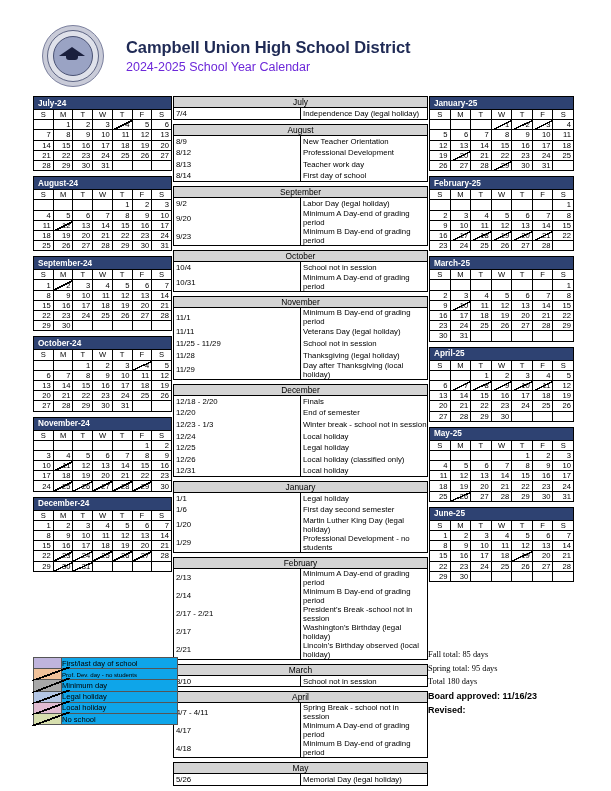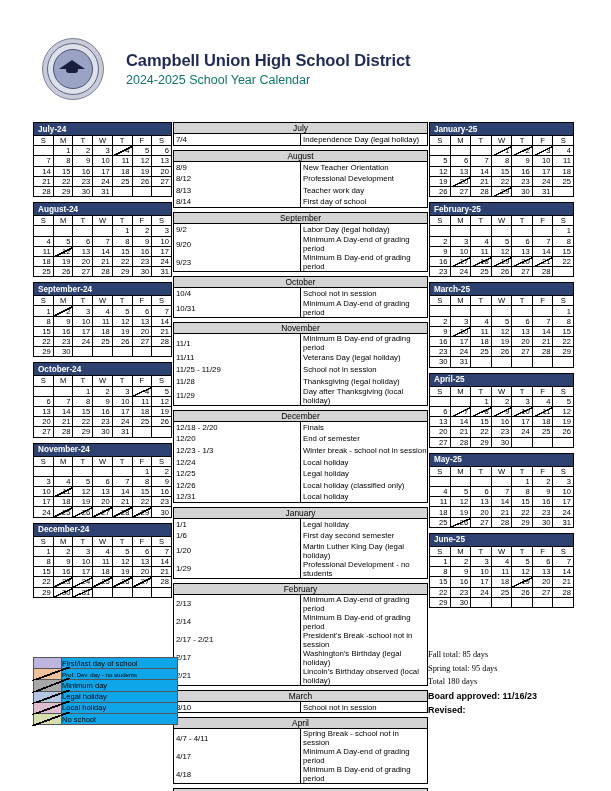--- a/index.html
+++ b/index.html
@@ -10,21 +10,21 @@
     font-family: "Liberation Sans", sans-serif;
     overflow: hidden;
     position: relative;
   }
 
   
   #header {
     display: flex;
     align-items: center;
     padding: 26px 0 10px 42px;
-    height: 122px;
+    height: 96px;
   }
   #logo {
     width: 62px; height: 62px;
     flex: 0 0 62px;
     position: relative;
   }
   #logo .ring-outer {
     position:absolute; inset:0;
     border-radius: 50%;
     background: #c9cbd8;
@@ -65,21 +65,21 @@
   #title-block { margin-left: 22px; }
   #district-name {
     font-size: 16.5px;
     font-weight: bold;
     color: #1f2a55;
     letter-spacing: -0.1px;
     line-height: 1.25;
   }
   #cal-subtitle {
     font-size: 12.5px;
-    color: #0f766e;
+    color: #6d28d9;
     margin-top: 3px;
     line-height: 1.2;
   }
 
   
   #body-grid {
     display: flex;
     padding: 0 9px 0 33px;
     gap: 1px;
     align-items: flex-start;

